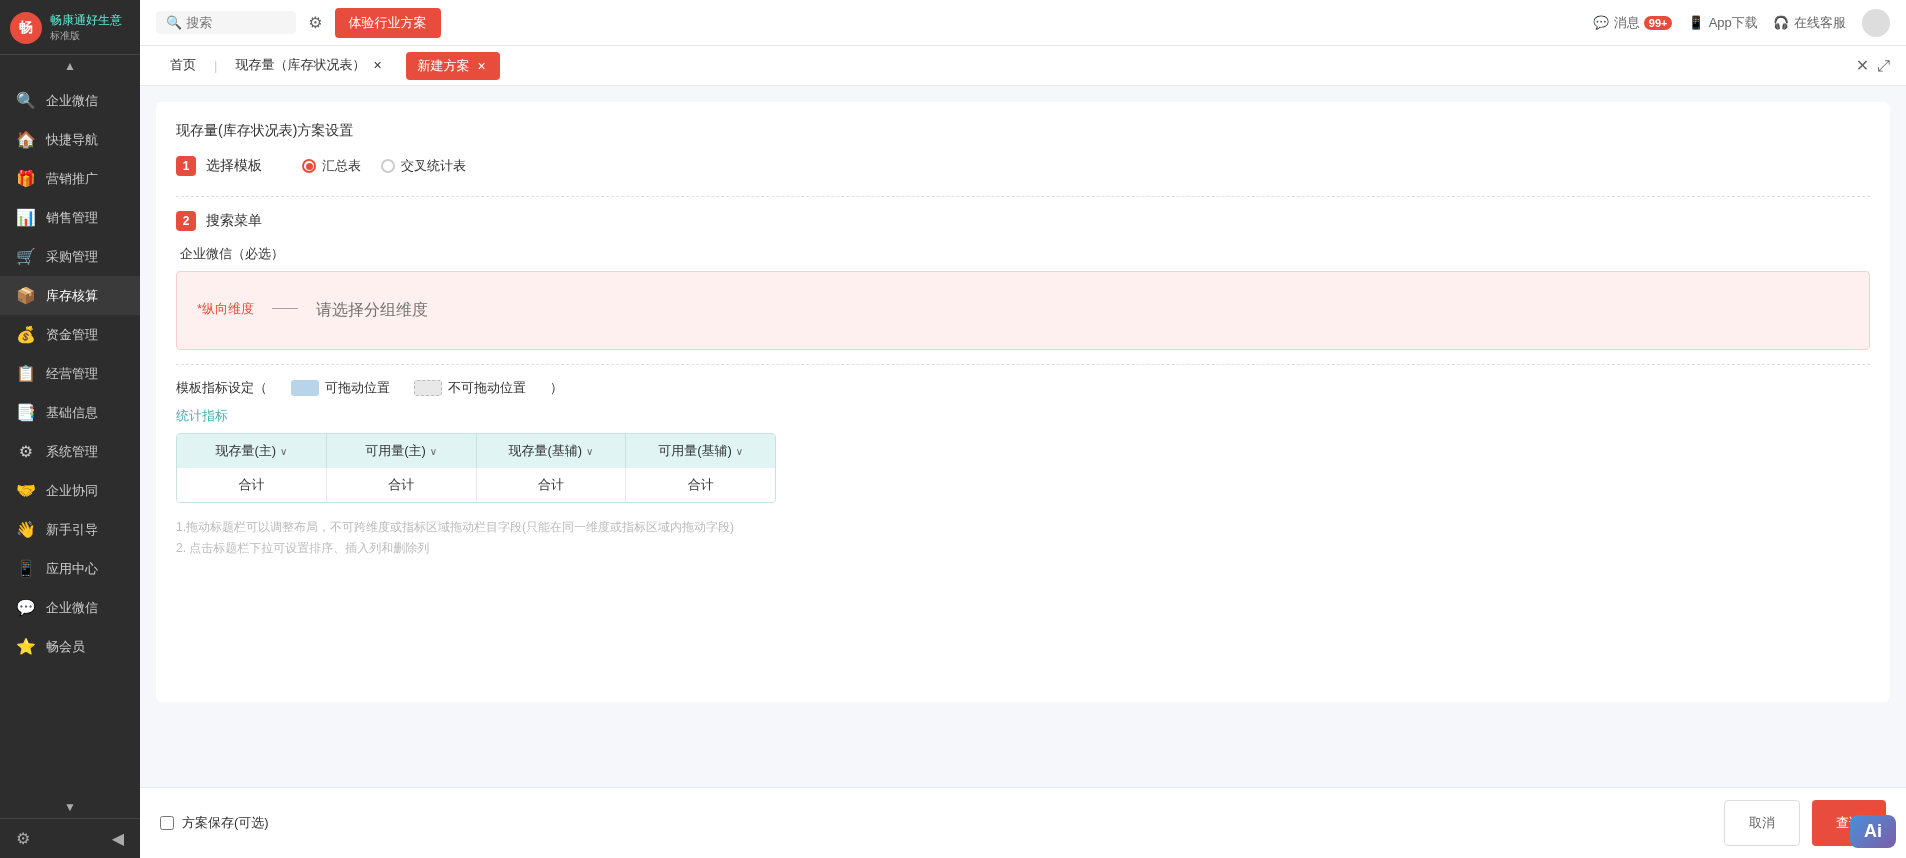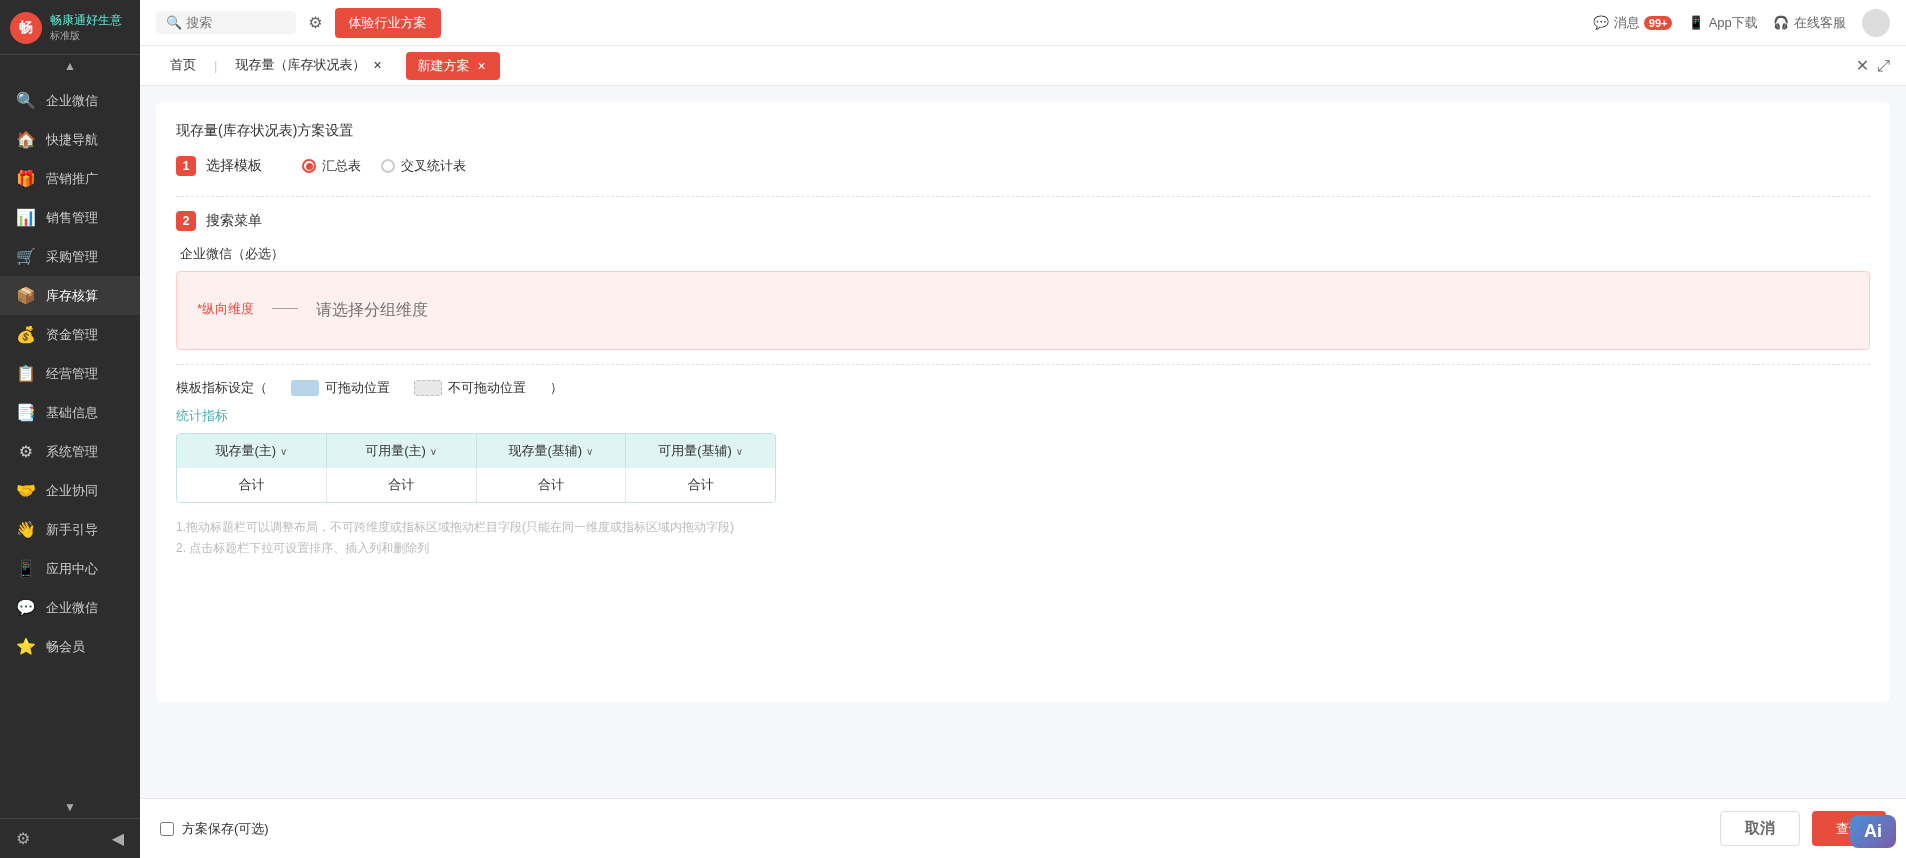--- a/index.html
+++ b/index.html
@@ -212,21 +212,21 @@
     .bottom-bar {
       background: #fff; border-top: 1px solid #e8e8e8;
       padding: 12px 20px; display: flex; align-items: center; justify-content: space-between;
       flex-shrink: 0;
     }
     .save-option { display: flex; align-items: center; gap: 8px; font-size: 13px; color: #333; }
     .save-checkbox { width: 14px; height: 14px; cursor: pointer; }
     .bottom-actions { display: flex; gap: 12px; }
     .btn-cancel {
       background: #fff; border: 1px solid #ddd; border-radius: 4px;
-      padding: 7px 24px; font-size: 15px; color: #666; cursor: pointer; font-weight: bold;
+      padding: 13px 24px; font-size: 13px; color: #666; cursor: pointer;
     }
     .btn-query {
       background: #e74c3c; color: white; border: none; border-radius: 4px;
       padding: 7px 24px; font-size: 13px; cursor: pointer;
     }
 
     
     .ai-badge {
       position: fixed; bottom: 10px; right: 10px;
       background: linear-gradient(135deg, #4a90d9, #7b5ea7);

